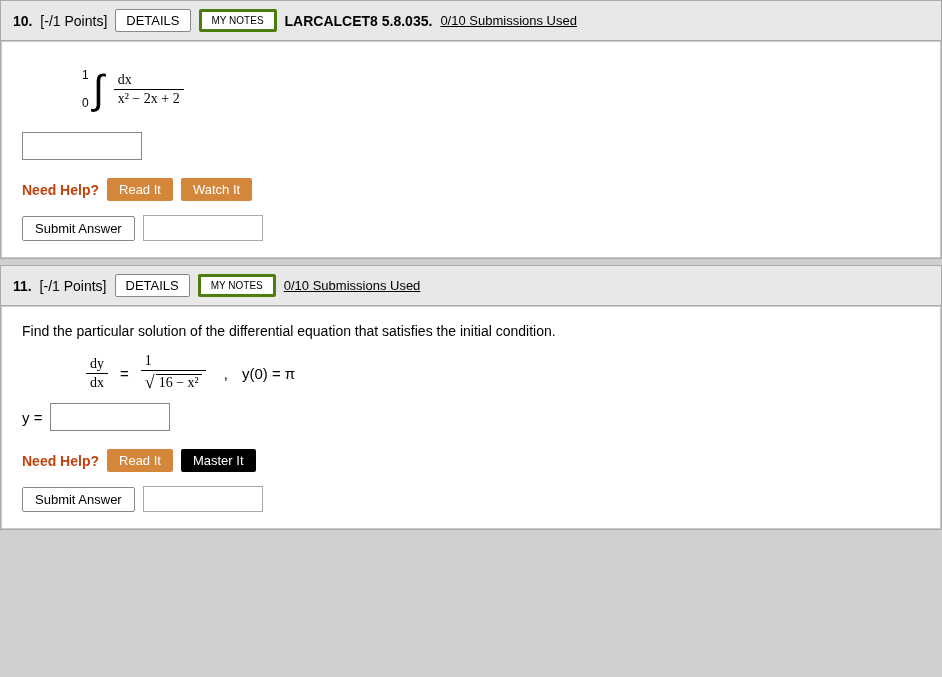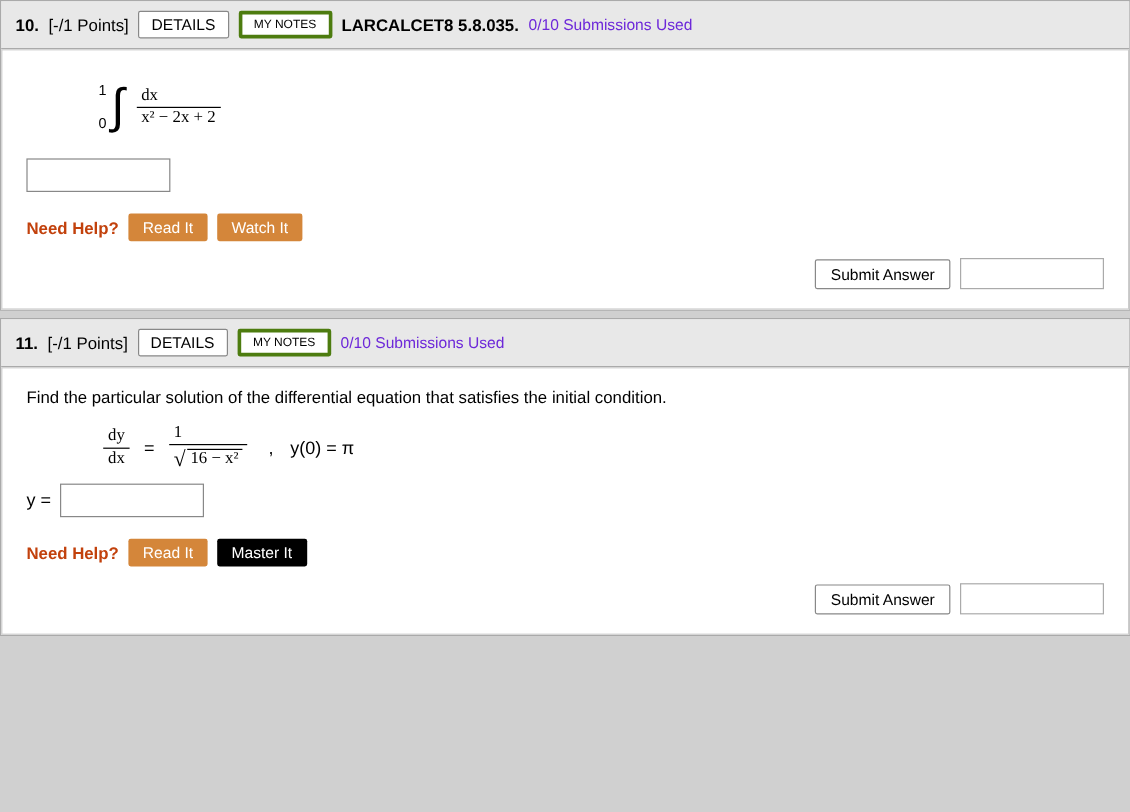--- a/index.html
+++ b/index.html
@@ -49,21 +49,22 @@
       border-radius: 2px;
     }
 
     .problem-ref {
       font-weight: bold;
       font-size: 14px;
     }
 
     .submissions {
       font-size: 13px;
-      color: #6d28d9;
+      color: #000000;
+      text-decoration: underline;
     }
 
     .problem-body {
       background: white;
       border: 1px solid #ccc;
       margin: 0 0 0 0;
       padding: 16px 20px 16px 20px;
     }
 
     .problem-instruction {
@@ -161,21 +162,20 @@
       font-size: 13px;
       cursor: pointer;
       border-radius: 2px;
     }
 
     .submit-row {
       display: flex;
       align-items: center;
       gap: 8px;
       margin-top: 14px;
-      justify-content: flex-end;
     }
 
     .btn-submit {
       background: white;
       border: 1px solid #888;
       padding: 4px 12px;
       font-size: 13px;
       cursor: pointer;
       border-radius: 2px;
     }

